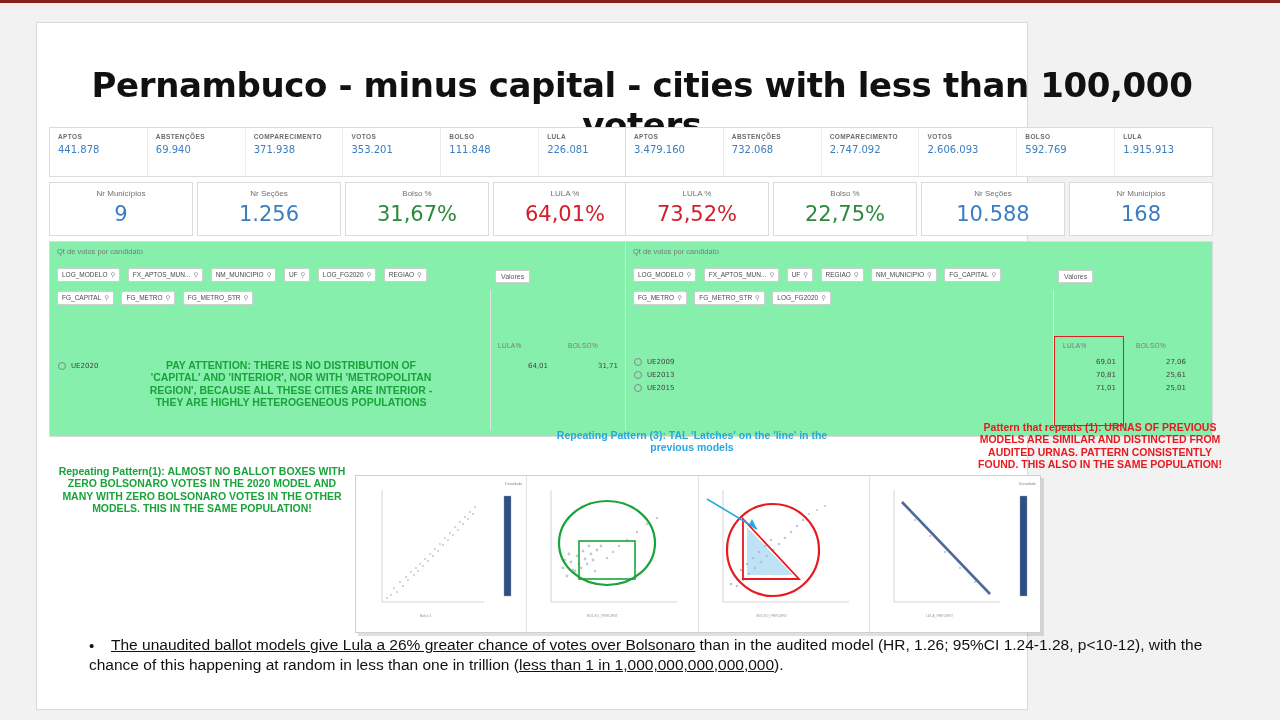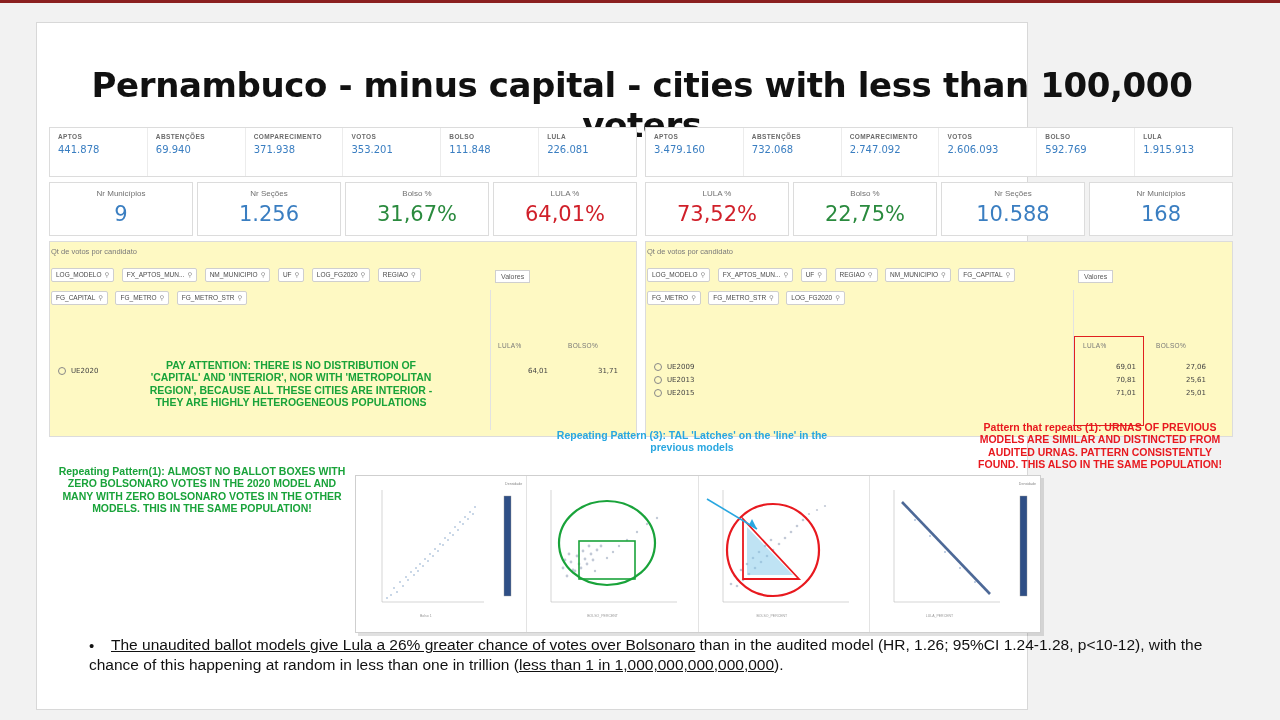--- a/index.html
+++ b/index.html
@@ -45,21 +45,21 @@
   }
 
   
   .dash {
     position: absolute;
     top: 104px;
     width: 588px;
     height: 320px;
   }
   .dash.left  { left: 12px; }
-  .dash.right { left: 608px; }
+  .dash.right { left: 588px; }
 
   .kpi-row {
     display: flex;
     background: #ffffff;
     border: 1px solid #dcdcdc;
     height: 50px;
     box-sizing: border-box;
   }
   .kpi {
     flex: 1;
@@ -107,26 +107,26 @@
     font-size: 21px;
     margin-top: 4px;
     font-family: "DejaVu Sans", sans-serif;
   }
   .v-blue  { color: #3a7ec1; }
   .v-green { color: #2a8a3e; }
   .v-red   { color: #d0202a; }
 
   .panel {
     margin-top: 5px;
-    background: #fef9c3;
+    background: #86efac;
     border: 1px solid #dcdcdc;
     height: 196px;
     box-sizing: border-box;
     position: relative;
-    padding: 5px 1px;
+    padding: 5px 7px;
   }
   .panel-title {
     font-size: 7.5px;
     color: #7a7a7a;
   }
   .chips {
     margin-top: 7px;
     max-width: 440px;
   }
   .chip {
@@ -171,21 +171,21 @@
     letter-spacing: .3px;
   }
   .tbl-rows {
     position: absolute;
     font-size: 7px;
     color: #444;
     font-family: "DejaVu Sans", sans-serif;
   }
   .rowline {
     display: flex;
-    align-items: flex-end;
+    align-items: flex-start;
     height: 13px;
     white-space: nowrap;
   }
   .rowlabel { width: 60px; }
   .bullet {
     display: inline-block;
     width: 6px; height: 6px;
     border-radius: 50%;
     border: 1px solid #888;
     margin-right: 5px;

